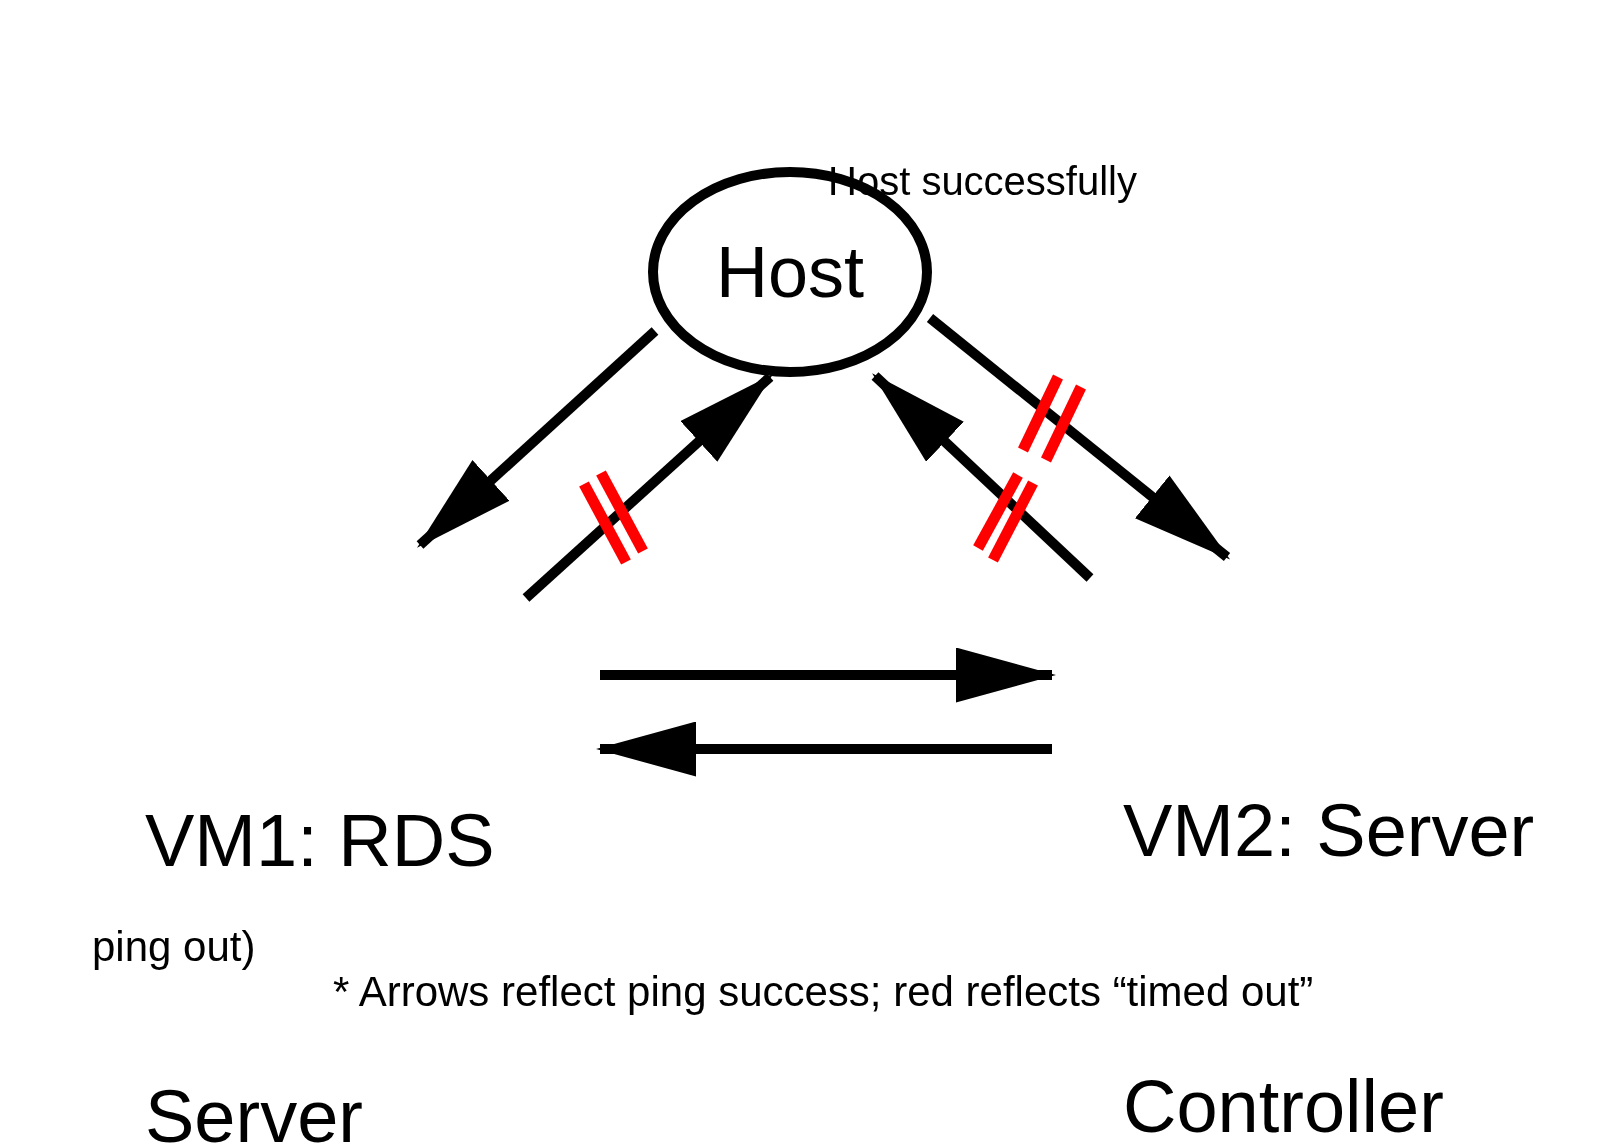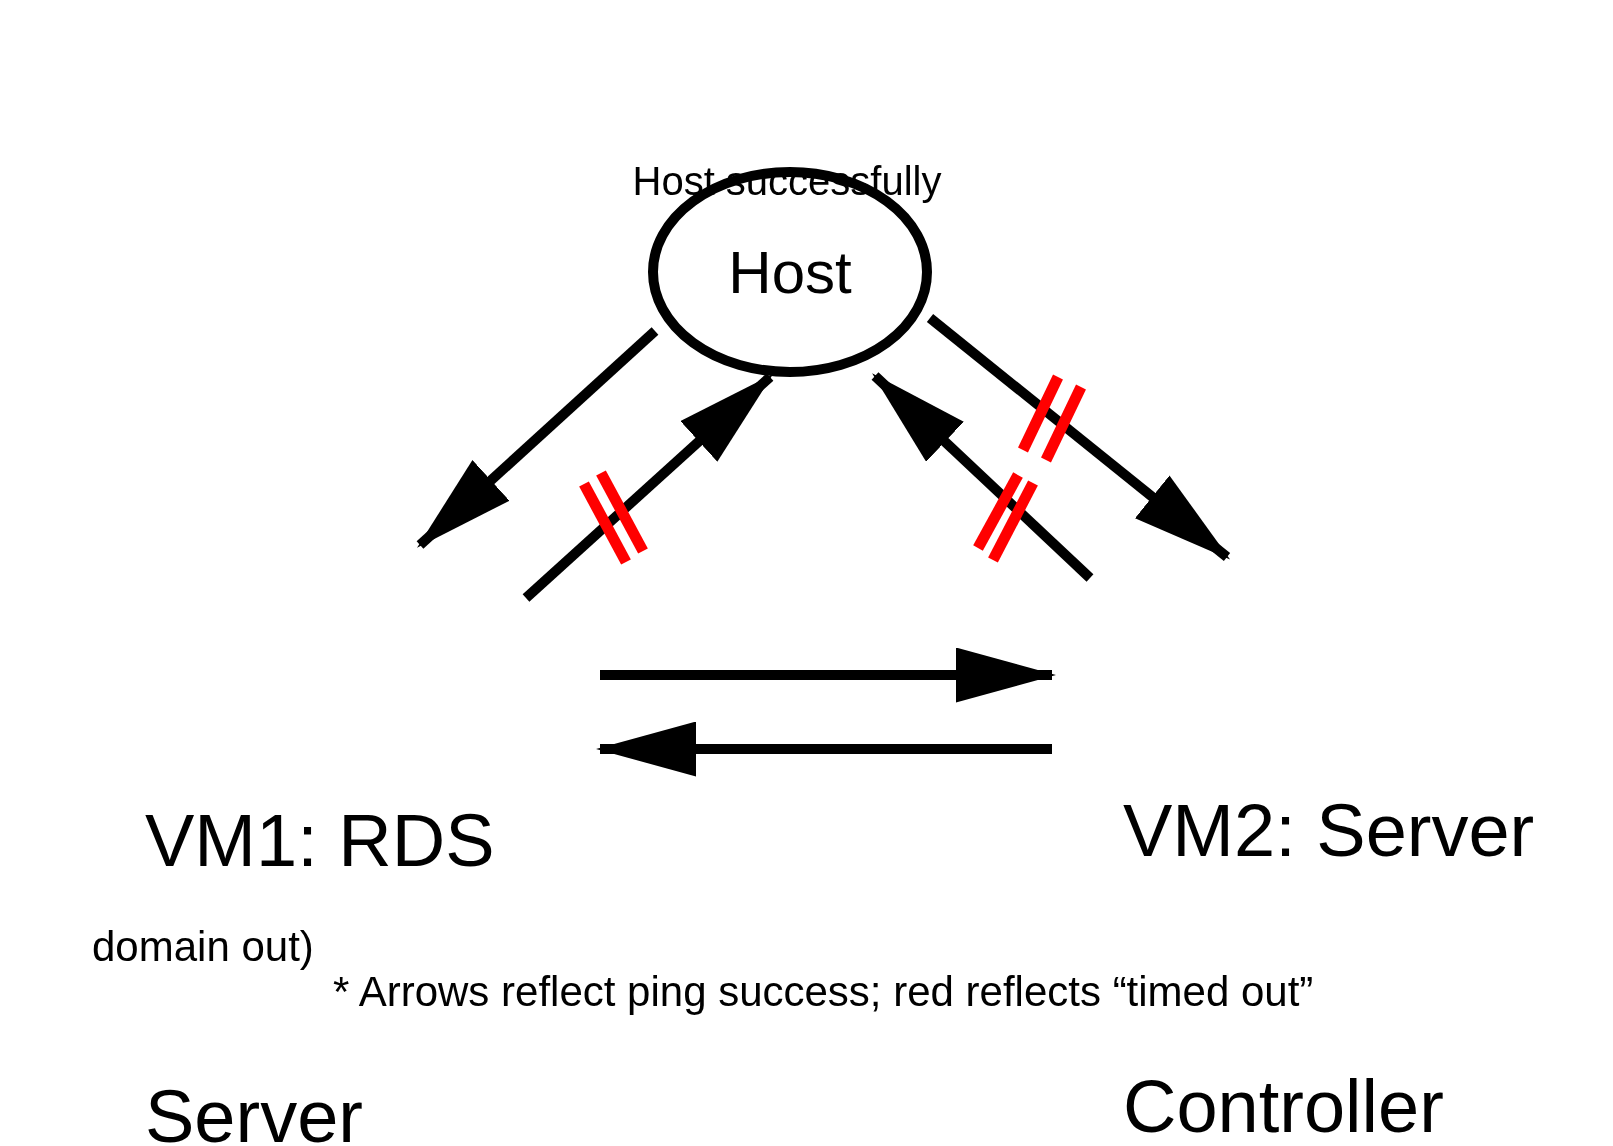--- a/index.html
+++ b/index.html
@@ -30,33 +30,33 @@
   }
   .txt {
     position: absolute;
     white-space: pre;
     color: #000000;
   }
   .caption {
     left: 437px;
     top: 31px;
     width: 700px;
-    text-align: center;
+    text-align: right;
     font-size: 40px;
     line-height: 60px;
   }
   .host-label {
     left: 653px;
     top: 172px;
     width: 274px;
     height: 200px;
     display: flex;
     align-items: center;
     justify-content: center;
-    font-size: 60px;
+    font-size: 72px;
   }
   .vm-label {
     font-size: 74px;
     line-height: 92px;
   }
   .vm1-label { left: 145px; top: 611px; }
   .vm2-label { left: 1123px; top: 601px; }
   .vm1-note {
     left: 92px;
     top: 822px;
@@ -116,21 +116,21 @@
   <div class="txt host-label">
     <span>Host</span>
   </div>
 
   <div class="txt vm-label vm1-label">
     <div>VM1: RDS</div>
     <div>Server</div>
   </div>
 
   <div class="txt vm1-note">
-    <div>domain out)</div>
+    <div>ping out)</div>
   </div>
 
   <div class="txt vm-label vm2-label">
     <div>VM2: Server</div>
     <div>Controller</div>
   </div>
 
   <div class="txt footnote">* Arrows reflect ping success; red reflects “timed out”</div>
 
 </div>

